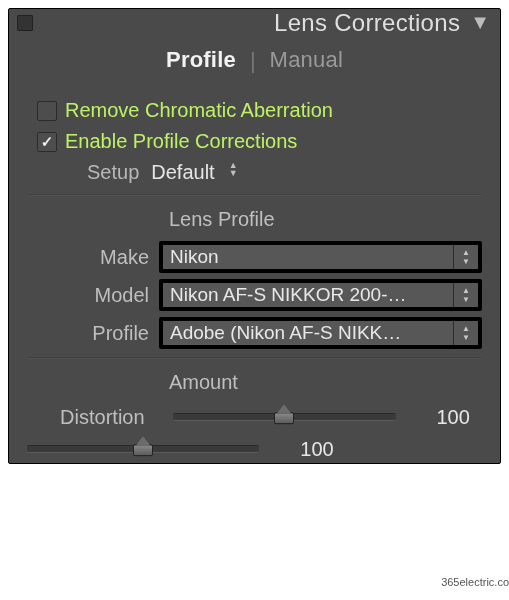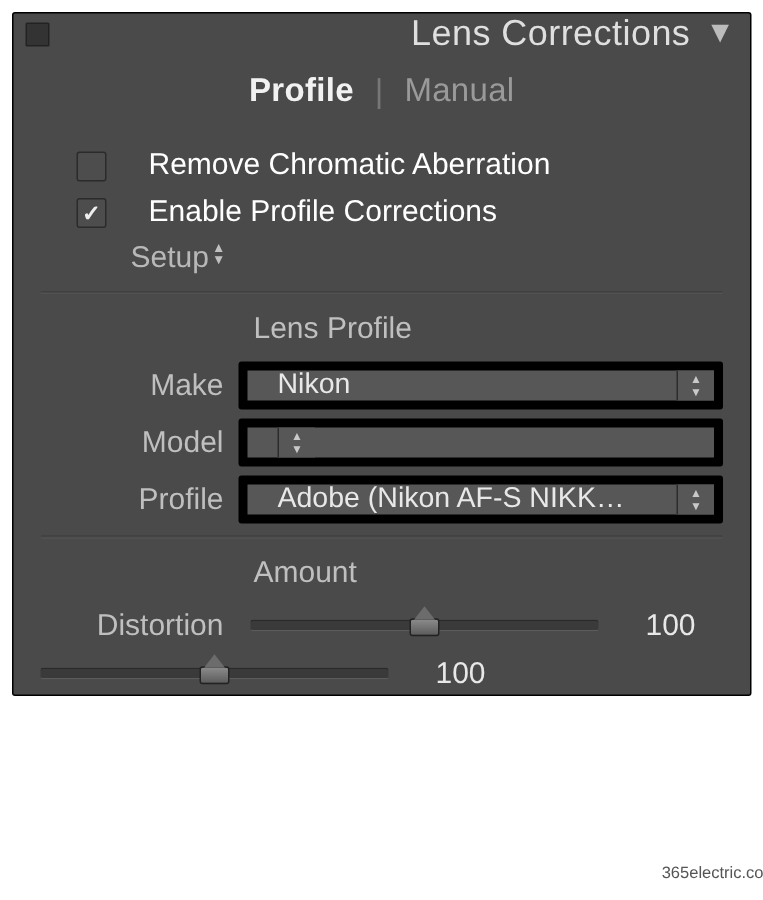--- a/index.html
+++ b/index.html
@@ -84,24 +84,24 @@
     height: 2px;
     background: linear-gradient(#3a3a3a, #575757);
     margin: 8px 0 12px 0;
     border-radius: 1px;
   }
 
   
   .check-row {
     display: flex;
     align-items: center;
-    gap: 28px;
-    margin: 6px 0 8px 24px;
-    font-size: 20px;
-    color: #ffffff;
+    gap: 8px;
+    margin: 6px 0 8px 10px;
+    font-size: 20px;
+    color: #bef264;
   }
   .checkbox {
     width: 18px;
     height: 18px;
     border: 1px solid #2b2b2b;
     background: #4d4d4d;
     border-radius: 2px;
     display: flex;
     align-items: center;
     justify-content: center;
@@ -109,20 +109,21 @@
   .checkbox.checked::after {
     content: "✓";
     font-size: 15px;
     font-weight: 700;
     color: #eee;
   }
 
   
   .setup-row {
     display: flex;
+    gap: 12px;
     margin: 8px 0 10px 60px;
     font-size: 20px;
   }
   .setup-label { color: #b8b8b8; }
   .setup-value { color: #e6e6e6; }
   .stepper-arrows {
     display: flex;
     flex-direction: column;
     line-height: 8px;
     font-size: 9px;
@@ -147,26 +148,26 @@
   .dd-label {
     width: 122px;
     text-align: right;
     color: #bfbfbf;
     font-size: 20px;
   }
   .dd {
     flex: 1;
     height: 32px;
     background: #575757;
-    border: 6px solid #000000;
+    border: 4px solid #000000;
     border-radius: 2px;
     display: flex;
     align-items: center;
     justify-content: space-between;
-    padding: 0 0 0 20px;
+    padding: 0 0 0 7px;
     box-sizing: border-box;
   }
   .dd-text {
     color: #e8e8e8;
     font-size: 19px;
     white-space: nowrap;
     overflow: hidden;
     text-overflow: ellipsis;
   }
   .dd-arrow-box {
@@ -179,21 +180,21 @@
     justify-content: center;
     gap: 0;
     background: #575757;
   }
   .mini-tri { font-size: 8px; color: #c9c9c9; line-height: 9px; }
 
   
   .slider-row {
     display: flex;
     align-items: center;
-    gap: 18px;
+    gap: 28px;
     margin: 6px 0;
   }
   .slider-label {
     width: 122px;
     text-align: right;
     color: #bfbfbf;
     font-size: 20px;
   }
   .slider {
     width: 232px;
@@ -279,20 +280,21 @@
       <div class="checkbox"></div>
       <span>Remove Chromatic Aberration</span>
     </div>
     <div class="check-row">
       <div class="checkbox checked"></div>
       <span>Enable Profile Corrections</span>
     </div>
 
     <div class="setup-row">
       <span class="setup-label">Setup</span>
+      <span class="setup-value">Default</span>
       <span class="stepper-arrows">
         <span>▲</span>
           <span>▼</span>
       </span>
     </div>
 
     <div class="divider"></div>
 
     <div class="section-header">Lens Profile</div>
 
@@ -303,20 +305,21 @@
         <span class="dd-arrow-box">
           <span class="mini-tri">▲</span>
             <span class="mini-tri">▼</span>
         </span>
       </div>
     </div>
 
     <div class="dd-row">
       <div class="dd-label">Model</div>
       <div class="dd">
+        <span class="dd-text">Nikon AF-S NIKKOR 200-…</span>
         <span class="dd-arrow-box">
           <span class="mini-tri">▲</span>
             <span class="mini-tri">▼</span>
         </span>
       </div>
     </div>
 
     <div class="dd-row">
       <div class="dd-label">Profile</div>
       <div class="dd">

